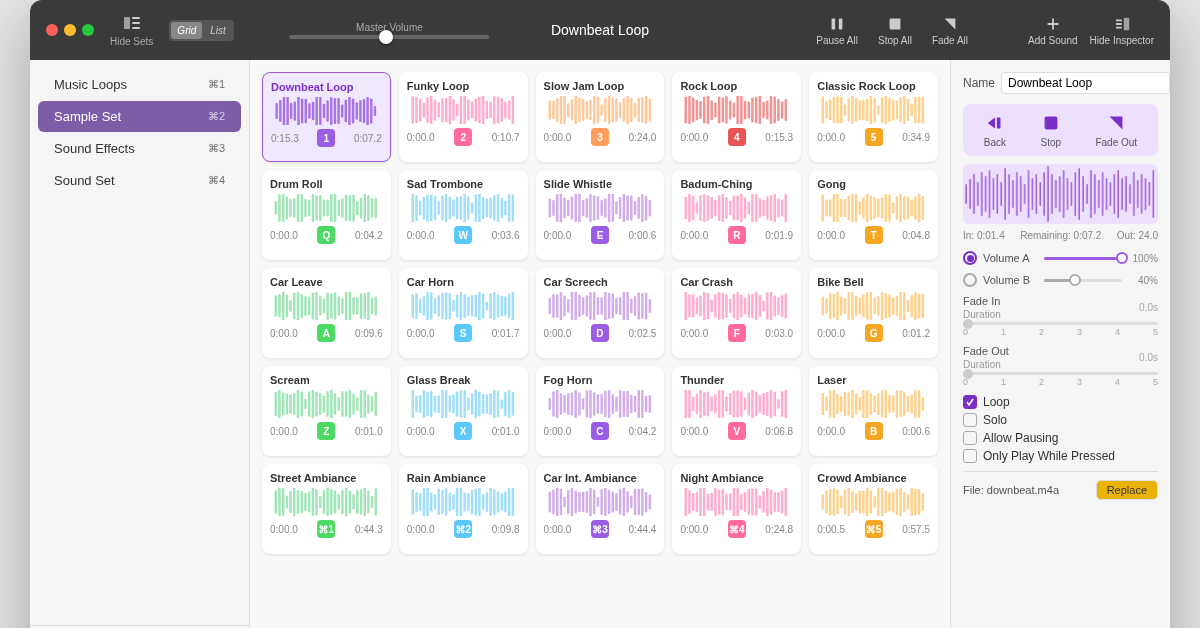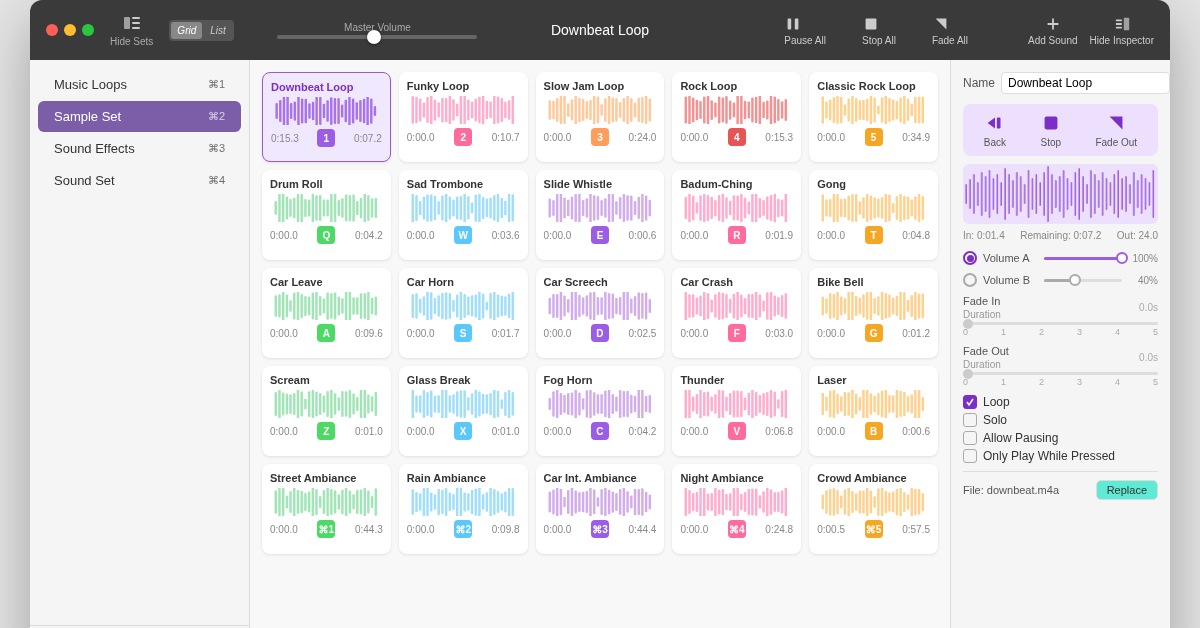--- a/index.html
+++ b/index.html
@@ -69,22 +69,22 @@
       position: relative;
     }
     .master-slider-thumb {
       width: 14px; height: 14px; background: white; border-radius: 50%;
       position: absolute; top: -5px; left: 45%; box-shadow: 0 1px 3px rgba(0,0,0,0.5);
     }
     .transport {
       display: flex; gap: 20px; align-items: center; margin: 0 20px;
     }
     .transport-btn {
-      display: flex; flex-direction: column; align-items: flex-start; gap: 2px;
-      cursor: pointer; color: #ccc; margin-left: 16px;
+      display: flex; flex-direction: column; align-items: center; gap: 2px;
+      cursor: pointer; color: #ccc;
     }
     .transport-btn svg { width: 18px; height: 18px; fill: #ccc; }
     .transport-btn span { font-size: 10px; }
     .tb-right {
       display: flex; gap: 12px; align-items: center;
     }
     .tb-right-btn {
       display: flex; flex-direction: column; align-items: center; gap: 2px;
       cursor: pointer; color: #ccc; font-size: 10px;
     }
@@ -253,21 +253,21 @@
       width: 14px; height: 14px; border: 1.5px solid #aaa; border-radius: 3px;
       display: flex; align-items: center; justify-content: center; cursor: pointer;
     }
     .checkbox.checked { background: #7b2fc9; border-color: #7b2fc9; }
     .file-row {
       display: flex; align-items: center; justify-content: space-between;
       margin-top: 8px; padding-top: 8px; border-top: 1px solid #ddd;
     }
     .file-label { font-size: 11px; color: #555; }
     .replace-btn {
-      background: #5eead4; border: 1px solid #ddd; border-radius: 5px;
+      background: #eab308; border: 1px solid #ddd; border-radius: 5px;
       padding: 3px 10px; font-size: 11px; cursor: pointer; color: #333;
     }
     
     .wf-svg { width: 100%; height: 100%; }
   </style>
 </head>
 <body>
 
 <div class="window">
 

